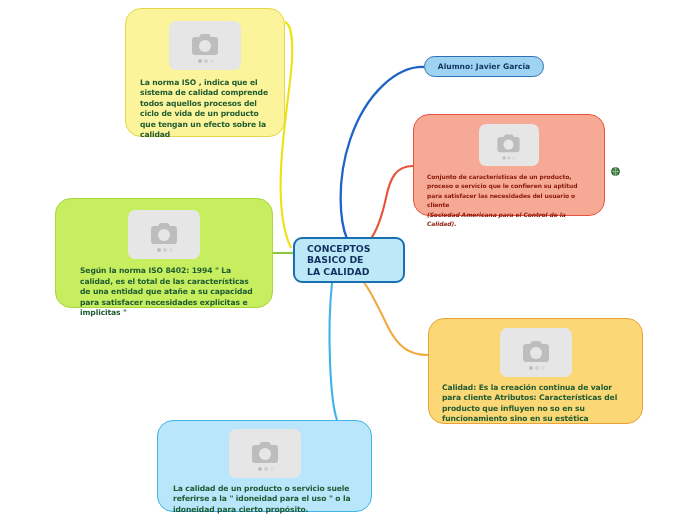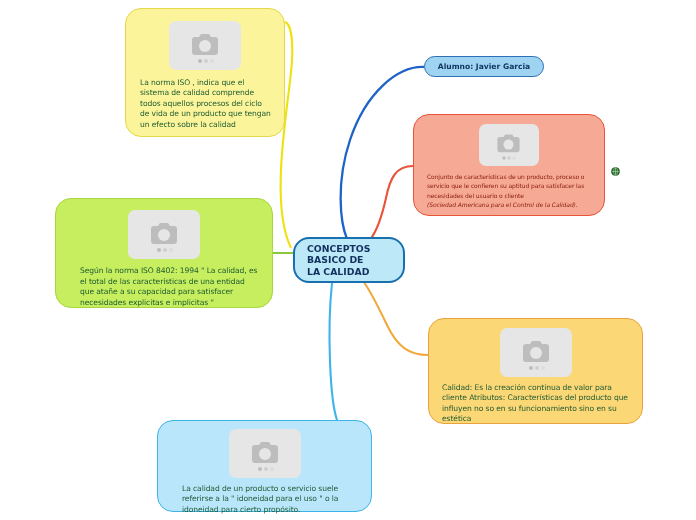--- a/index.html
+++ b/index.html
@@ -40,21 +40,21 @@
   .node .thumb {
     background: #e6e6e6;
     border-radius: 7px;
     margin: 0 auto;
     display: block;
     position: relative;
   }
   .node .thumb svg { display: block; margin: 0 auto; }
 
   .node .body {
-    font-weight: normal;
+    font-weight: bold;
     letter-spacing: -0.1px;
   }
 
   
   .n-yellow {
     left: 125px; top: 8px; width: 160px; height: 129px;
     background: #fbf49a;
     border-color: #e4d84a;
   }
   .n-yellow .thumb { width: 72px; height: 49px; margin-top: 12px; }
@@ -81,21 +81,21 @@
   .n-blue-bottom {
     left: 157px; top: 420px; width: 215px; height: 92px;
     background: #b9e6fb;
     border-color: #3fb4e8;
   }
   .n-blue-bottom .thumb { width: 72px; height: 49px; margin-top: 8px; }
   .n-blue-bottom .body {
     color: #1f5c33;
     font-size: 7.6px;
     line-height: 10.4px;
-    padding: 6px 12px 0 24px;
+    padding: 6px 12px 0 15px;
   }
 
   .n-red {
     left: 413px; top: 114px; width: 192px; height: 102px;
     background: #f6aa96;
     border-color: #e8533a;
   }
   .n-red .thumb { width: 60px; height: 42px; margin-top: 9px; }
   .n-red .body {
     color: #8b1a0c;
@@ -117,21 +117,21 @@
     line-height: 10.4px;
     padding: 6px 11px 0 13px;
   }
 
   
   .n-root {
     left: 293px; top: 237px; width: 112px; height: 46px;
     background: #bce8f8;
     border-color: #1a6faf;
     border-width: 2px;
-    border-radius: 16px;
+    border-radius: 9px;
     display: flex;
     align-items: center;
   }
   .n-root .root-label {
     color: #12315e;
     font-weight: bold;
     font-size: 9.3px;
     line-height: 11.6px;
     padding-left: 12px;
   }

